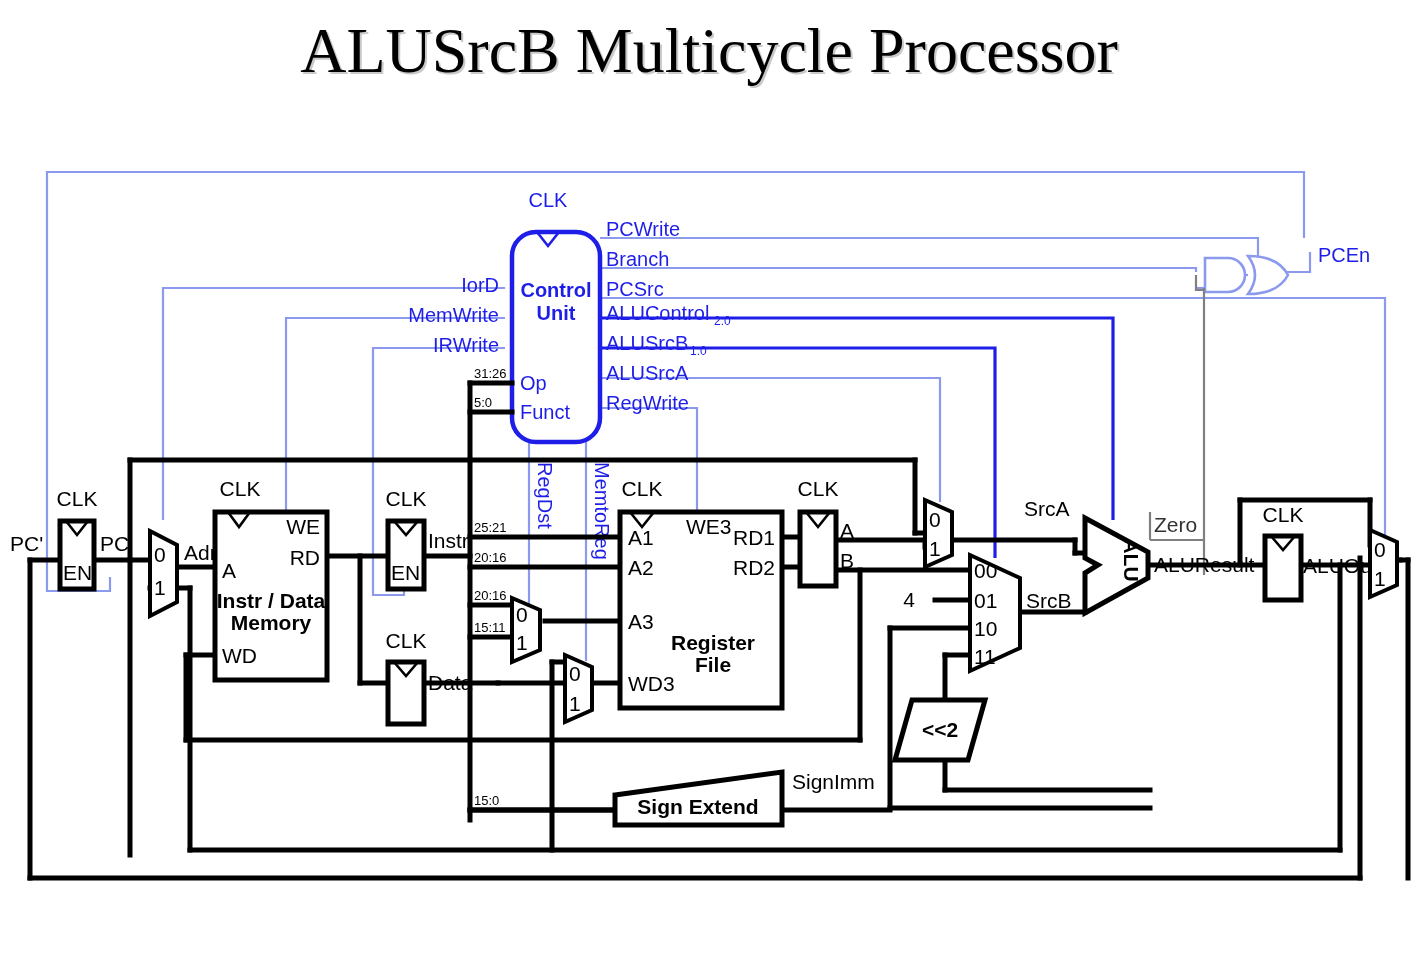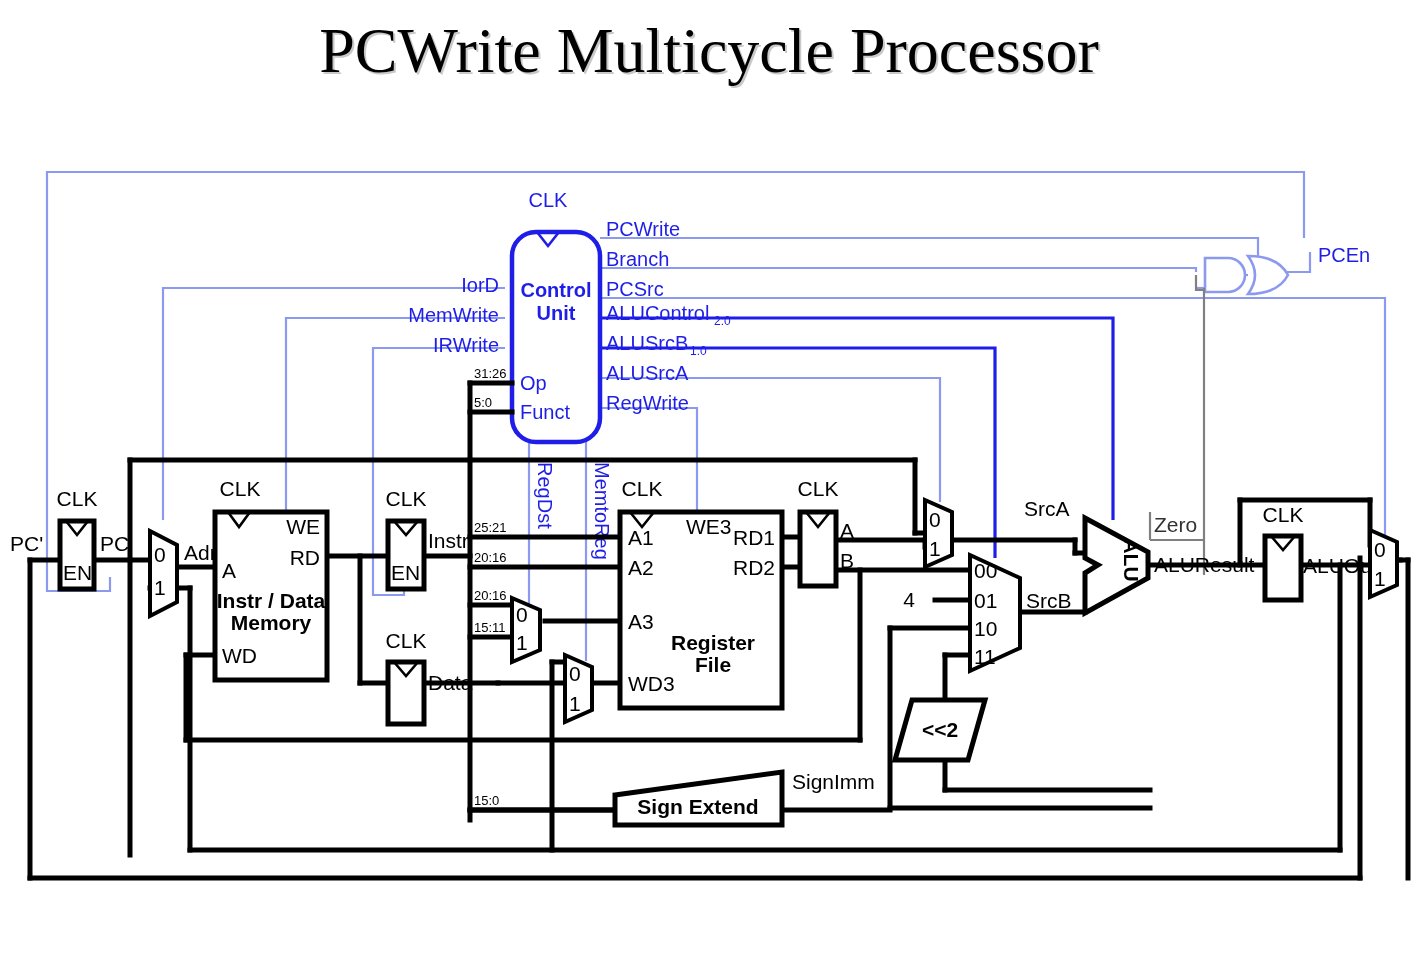--- a/index.html
+++ b/index.html
@@ -35,21 +35,21 @@
   .t-blue{font-size:20px;fill:#1e1ee8;}
   .t-blue-b{font-size:20px;fill:#1e1ee8;font-weight:bold;}
   .t-gray{font-size:21px;fill:#333;}
   .t-sub{font-size:12px;fill:#1e1ee8;}
 </style>
 </head>
 <body>
 
 <div id="stage">
 
-  <div id="title">PCWrite Multicycle Processor</div>
+  <div id="title">ALUSrcB Multicycle Processor</div>
 
   <svg viewBox="0 0 1418 958" xmlns="http://www.w3.org/2000/svg">
 
     <g>
 
       <path class="ctl" d="M600 238 L1258 238 L1258 262"></path>
 
       <path class="ctl" d="M600 268 L1196 268 L1196 272"></path>
 
       <path class="ctl" d="M600 298 L1385 298 L1385 535"></path>

